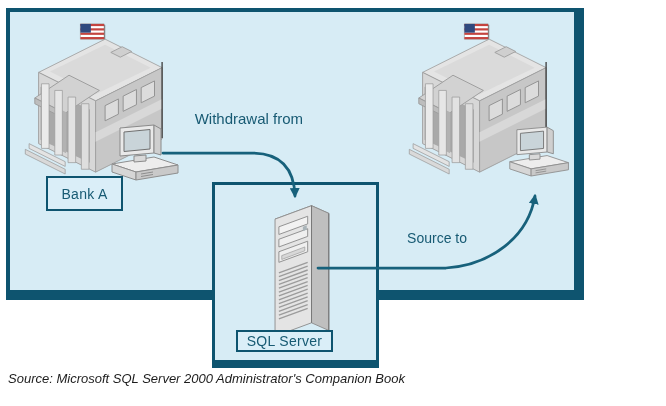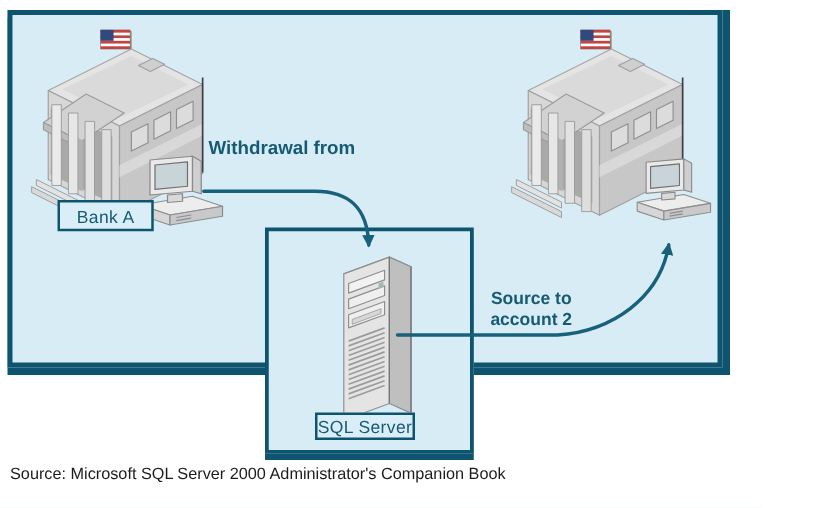--- a/index.html
+++ b/index.html
@@ -18,25 +18,25 @@
     box-shadow:0 5px 0 var(--frame);
   }
   .node-label{
     position:absolute;box-sizing:border-box;border:2px solid var(--frame);
     background:var(--labelfill);color:var(--text);
     display:flex;align-items:center;justify-content:center;
     font-size:14px;letter-spacing:.3px;white-space:nowrap;
   }
   .flow-text{
     position:absolute;color:var(--text);font-size:15px;line-height:18px;
-    text-align:center;white-space:nowrap;font-weight:bold;
+    text-align:right;white-space:nowrap;
   }
   .flow-text.small{font-size:14px;line-height:17px;}
   .caption{
-    position:absolute;left:8px;top:371px;font-size:13px;
+    position:absolute;left:8px;top:371px;font-style:italic;font-size:13px;
     color:var(--caption);white-space:nowrap;
   }
   .art{position:absolute;}
   .overlay{position:absolute;left:0;top:0;pointer-events:none;}
   .arrow{fill:none;stroke:var(--arrow);stroke-width:2.75;stroke-linecap:round;}
   .ahfill{fill:var(--arrow);}
 </style>
 </head>
 <body>
 
@@ -131,40 +131,39 @@
       <use href="#sym-server"></use>
     </svg>
 
   <svg class="art" style="left:110px;top:124px" width="72" height="58" viewBox="0 0 72 58">
       <use href="#sym-computer"></use>
     </svg>
   <svg class="art" style="left:508px;top:126px" width="64" height="52" viewBox="0 0 72 58">
       <use href="#sym-computer"></use>
     </svg>
 
-  <div class="node-label" style="left:46px;top:160px;width:77px;height:25px">
+  <div class="node-label" style="left:46px;top:176px;width:77px;height:35px">
     <span>Bank A</span>
   </div>
-  <div class="node-label" style="left:252px;top:330px;width:80px;height:22px">
+  <div class="node-label" style="left:236px;top:330px;width:97px;height:22px">
     <span>SQL Server</span>
   </div>
 
   <svg class="overlay" width="666" height="406" viewBox="0 0 666 406">
     <defs>
       <marker id="ah" markerWidth="10" markerHeight="10" refX="8" refY="5" orient="auto" markerUnits="userSpaceOnUse">
         <path d="M0 0 L10 5 L0 10 Z" class="ahfill"></path>
       </marker>
     </defs>
     <path class="arrow" d="M163 153 H252 C278 153 294 165 295 196" marker-end="url(#ah)"></path>
     <path class="arrow" d="M318 268 H446 C490 265 528 238 535 196" marker-end="url(#ah)"></path>
   </svg>
 
   <div class="flow-text" style="left:148px;top:110px;width:155px">
     <div>Withdrawal from</div>
   </div>
   <div class="flow-text small" style="left:383px;top:230px;width:84px">
     <div>Source to</div>
-    <div>account 2</div>
   </div>
 
   <div class="caption">Source: Microsoft SQL Server 2000 Administrator's Companion Book</div>
 
 </div>
 
 </body></html>

